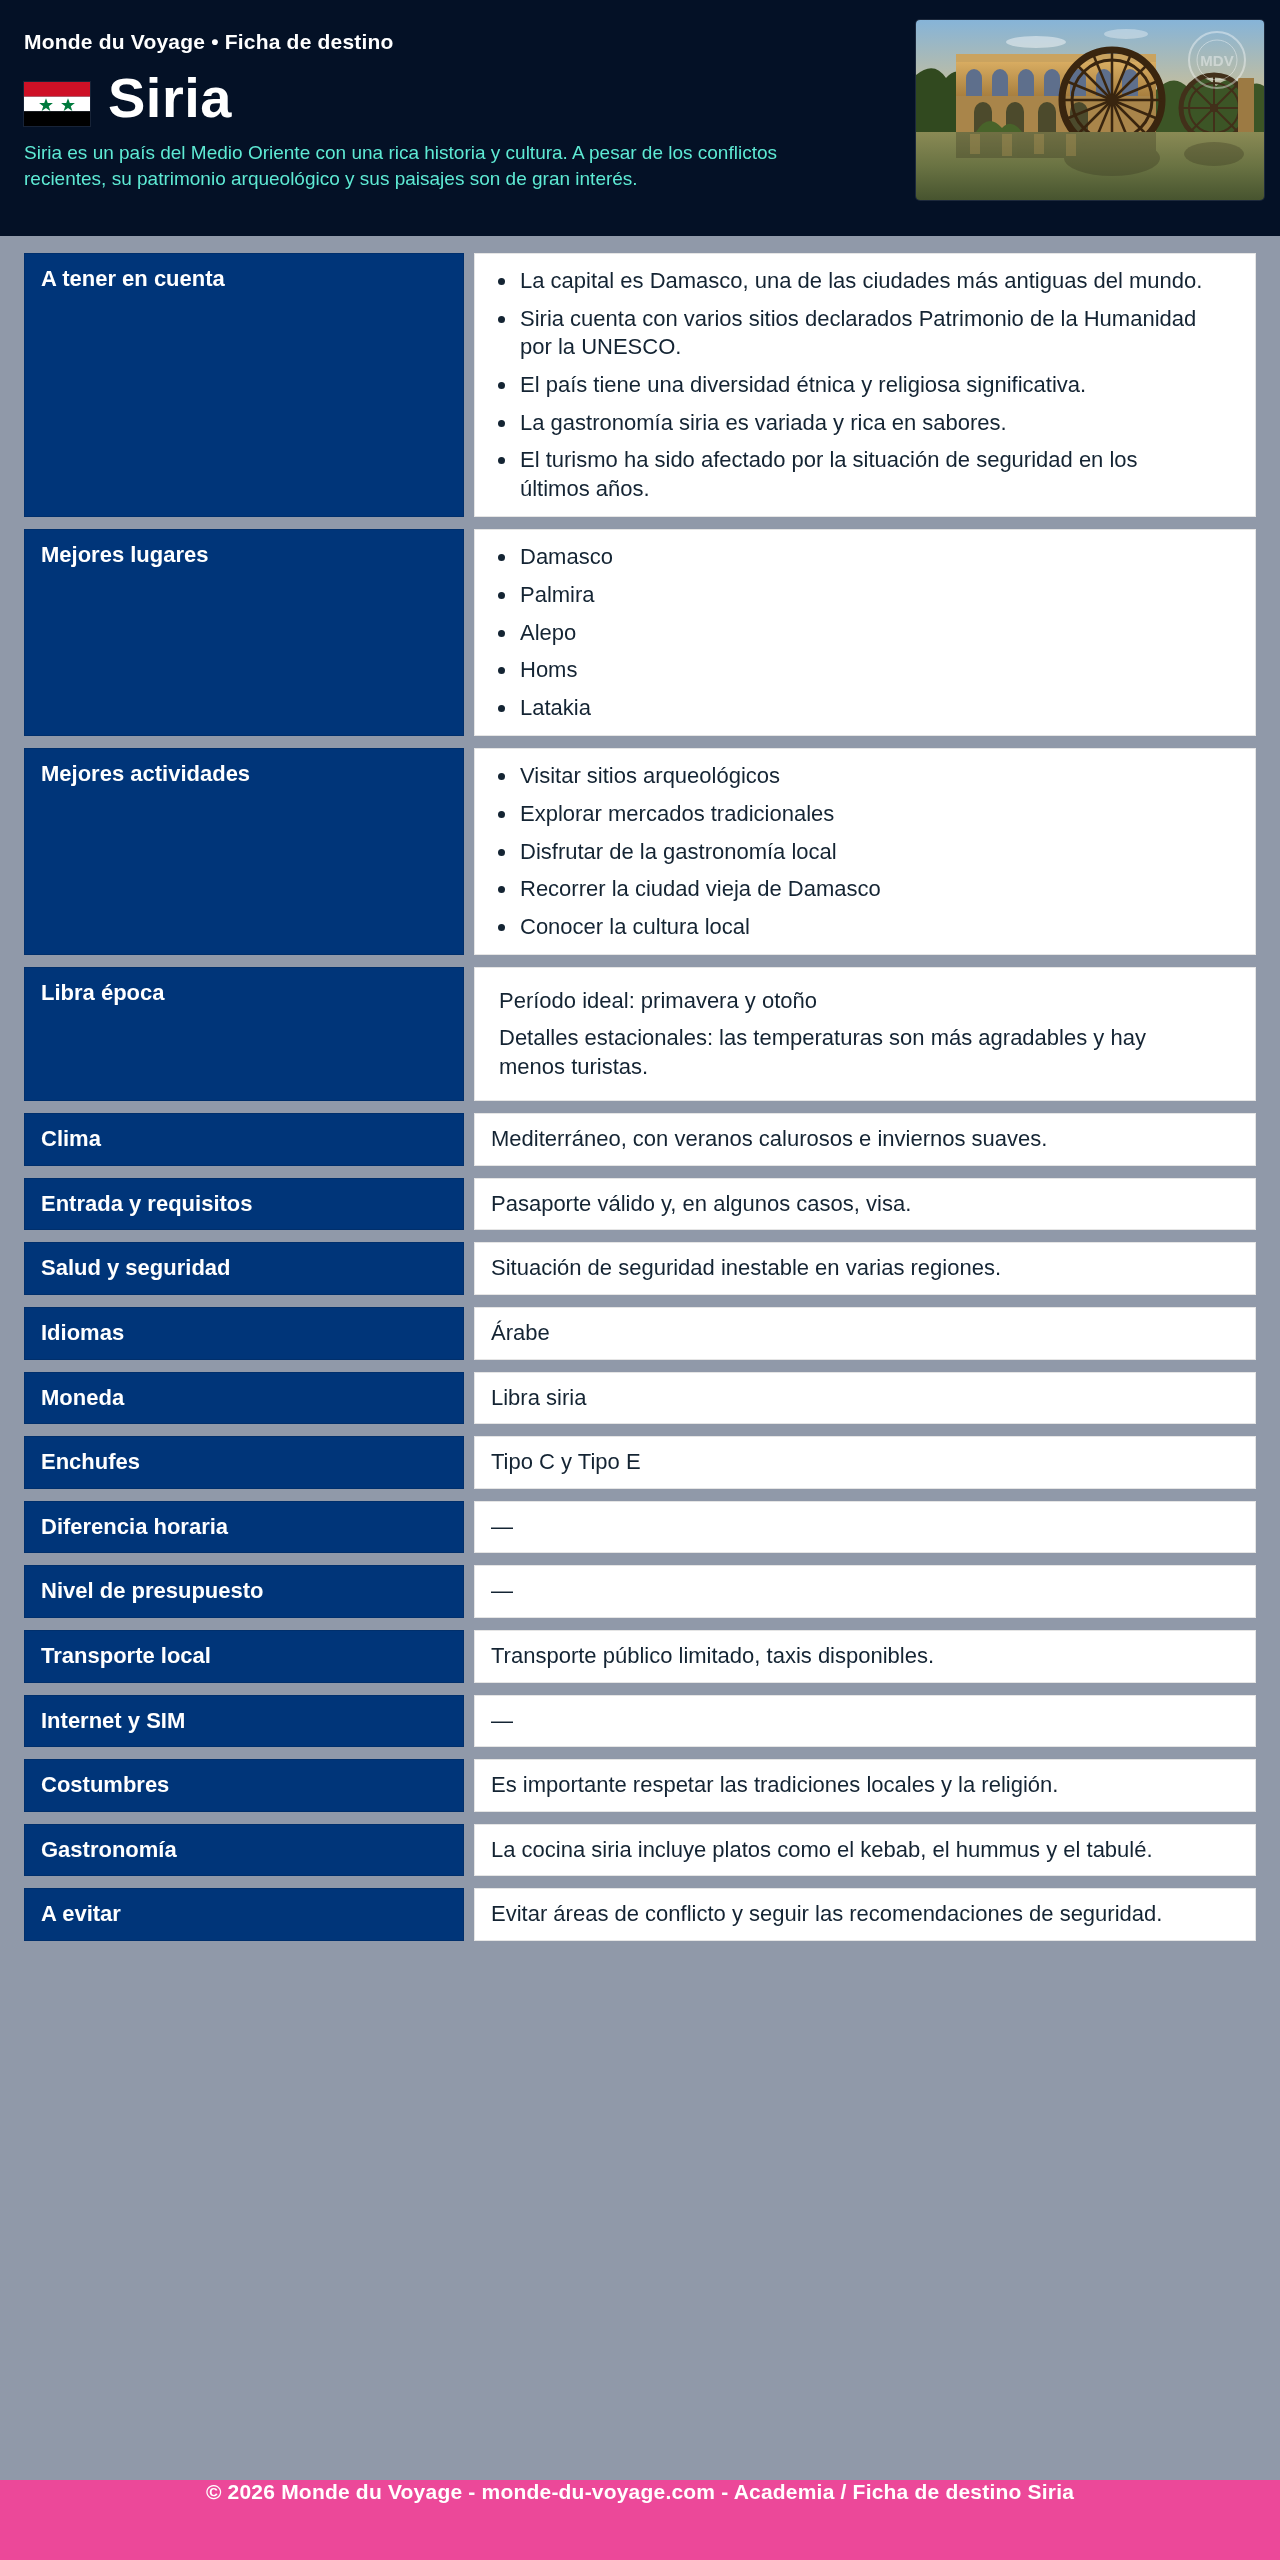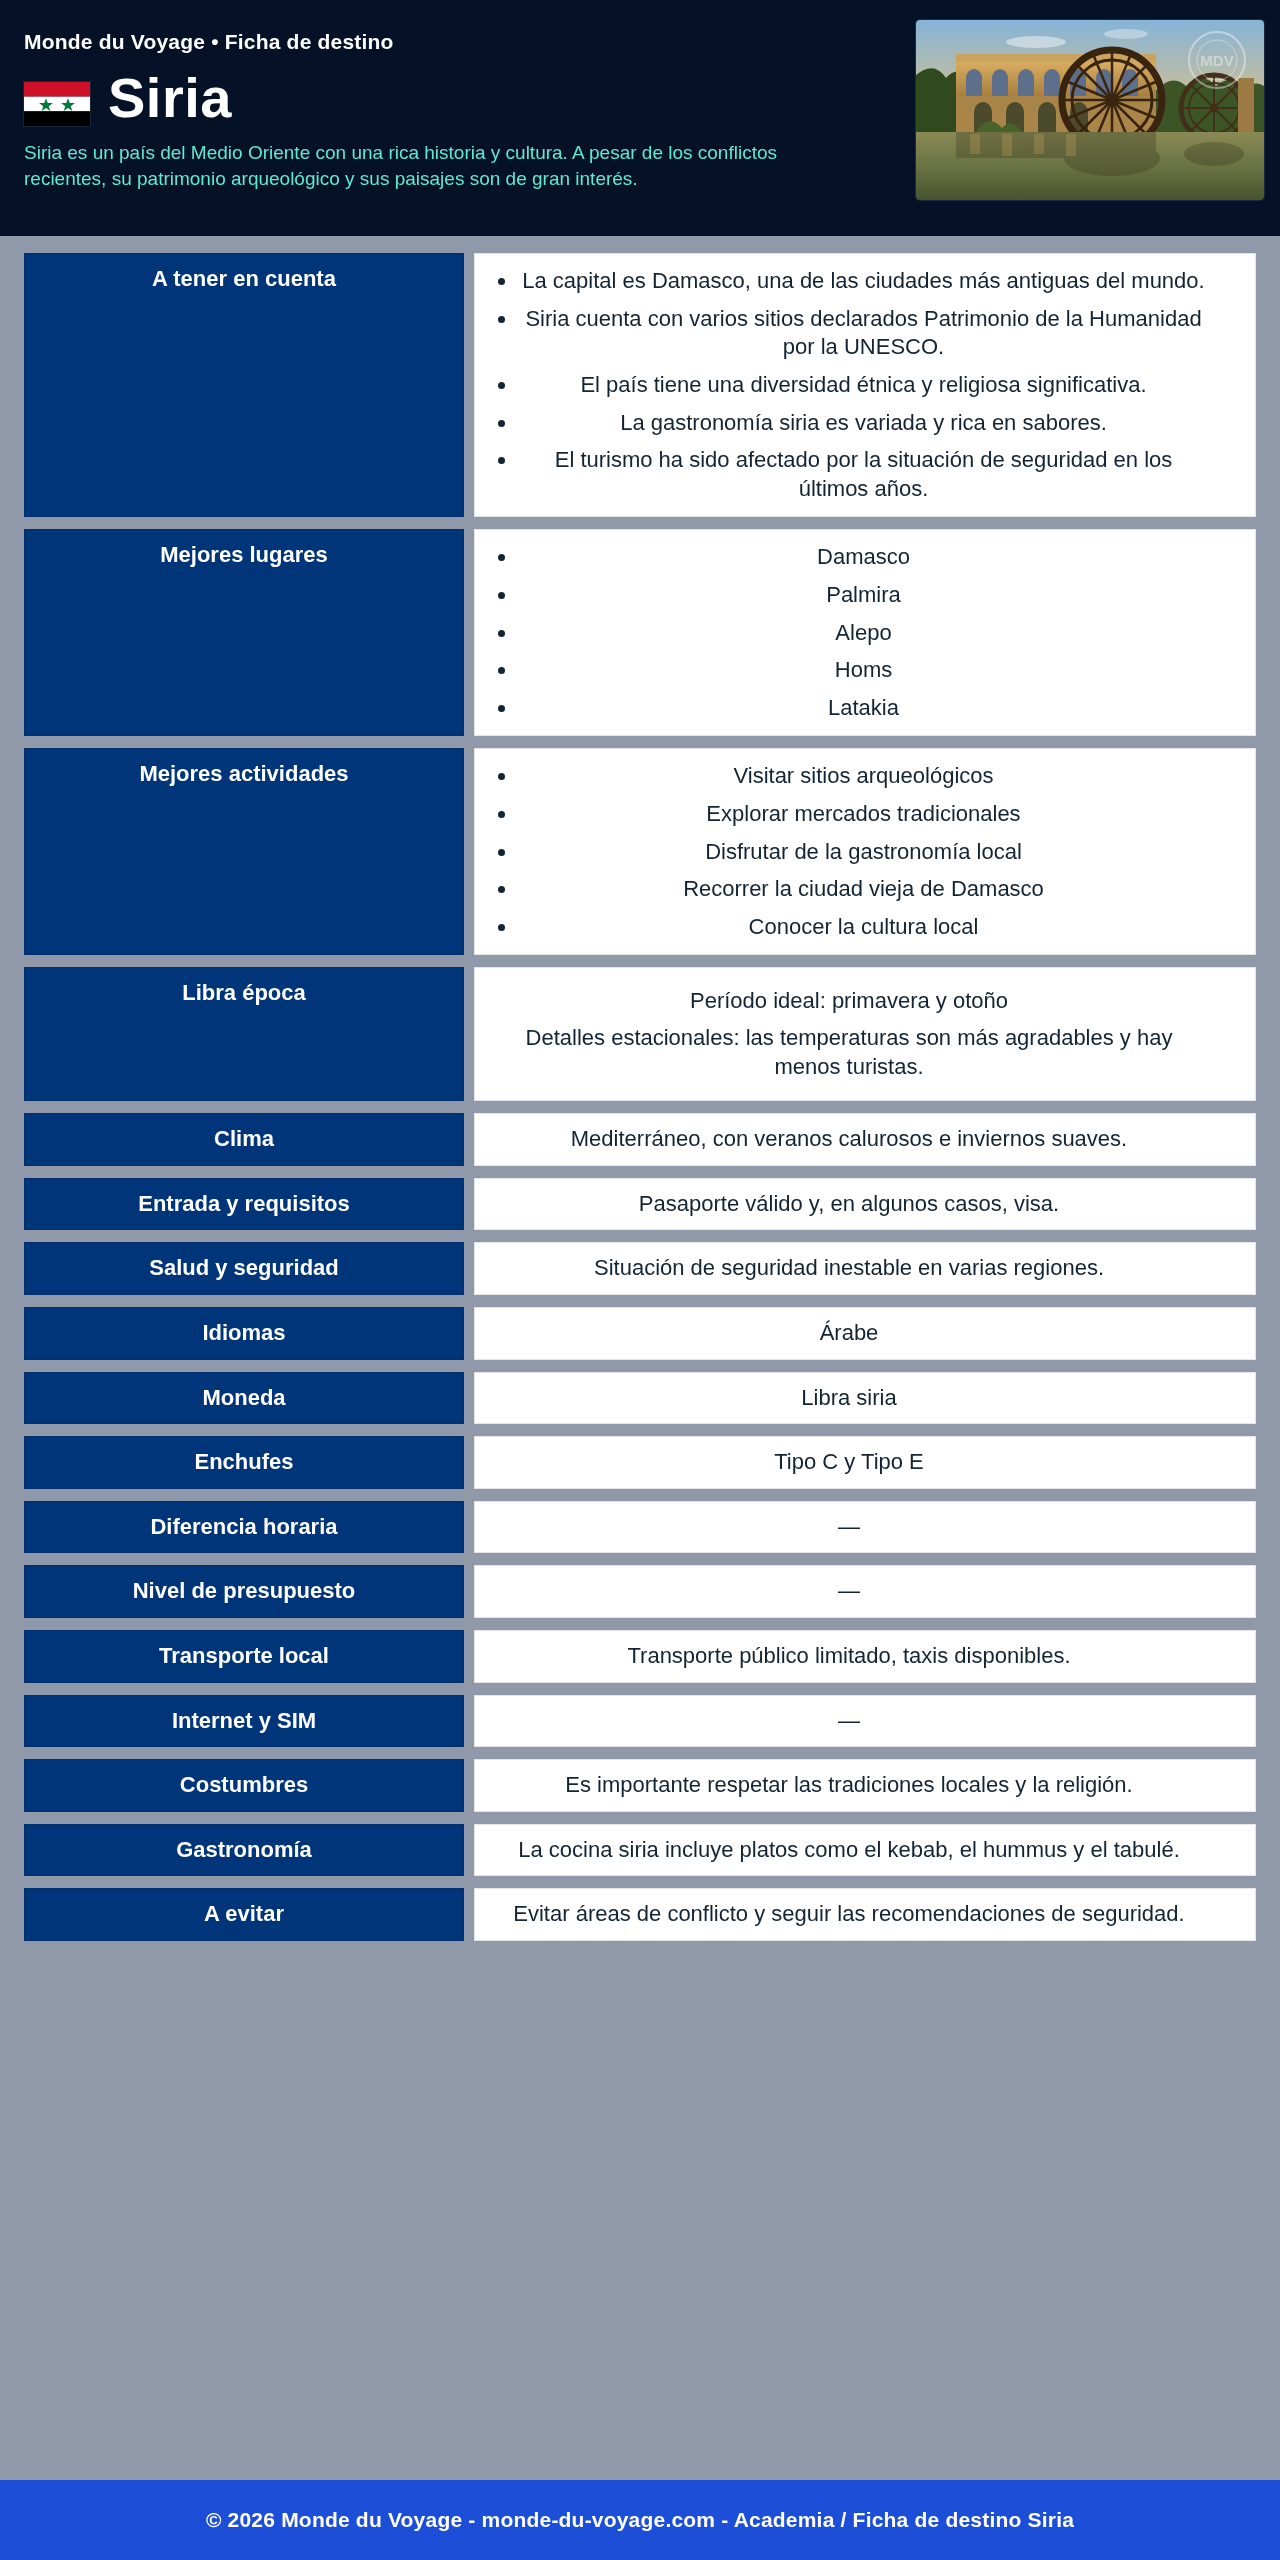--- a/index.html
+++ b/index.html
@@ -41,21 +41,21 @@
     width:348px;height:180px;
     border-radius:4px;overflow:hidden;
     box-shadow:0 0 0 1px rgba(255,255,255,.10);
   }
   
   .sheet{
     margin:17px 24px 0 24px;
     display:flex;flex-direction:column;gap:12px;
   }
   .row{display:flex;gap:10px;align-items:stretch;}
-  .cell{box-sizing:border-box;text-align:center;}
+  .cell{box-sizing:border-box;}
   .cell.label{
     flex:0 0 440px;
     background:#003579;color:#ffffff;
     font-weight:bold;font-size:22px;line-height:1.3;
     padding:11px 16px;
     border:1px solid rgba(0,0,0,.10);
   }
   .cell.content{
     flex:1 1 auto;
     background:#ffffff;color:#142433;
@@ -64,22 +64,22 @@
     border:1px solid rgba(0,0,0,.10);
   }
   .cell.content ul{margin:2px 0;padding-left:27px;}
   .cell.content li{margin:0 0 9px 0;padding-left:2px;}
   .cell.content li:last-child{margin-bottom:0;}
   .cell.content .line{margin:8px;}
   
   .footer{
     margin-top:auto;
     height:80px;
-    background:#1d4ed8;color:#ffffff;
-    display:flex;align-items:center;justify-content:center;
+    background:#ec4899;color:#ffffff;
+    display:flex;align-items:flex-start;justify-content:center;
     font-size:21px;font-weight:bold;letter-spacing:.2px;
   }
 </style>
 </head>
 <body>
 
 <header class="header">
   <div class="brand">Monde du Voyage • Ficha de destino</div>
 
   <div class="title-row">

